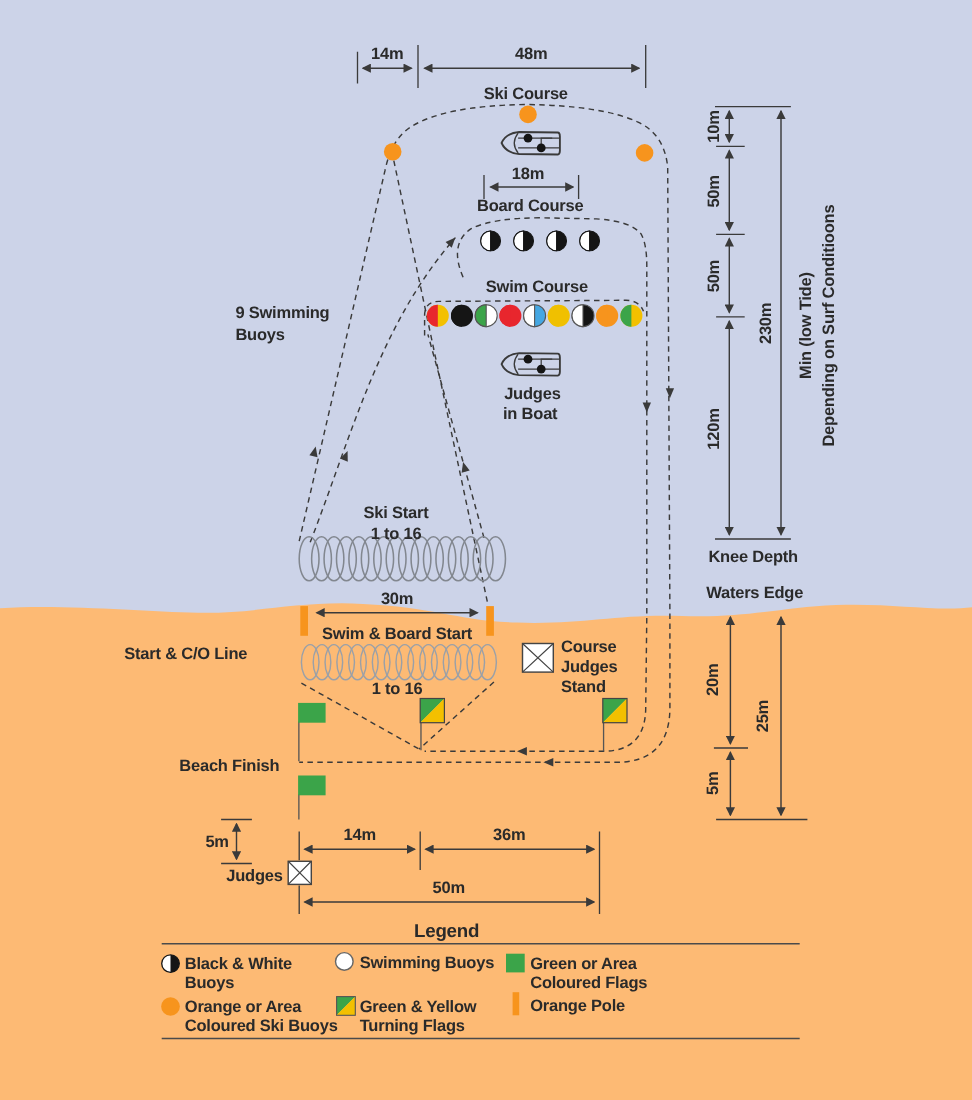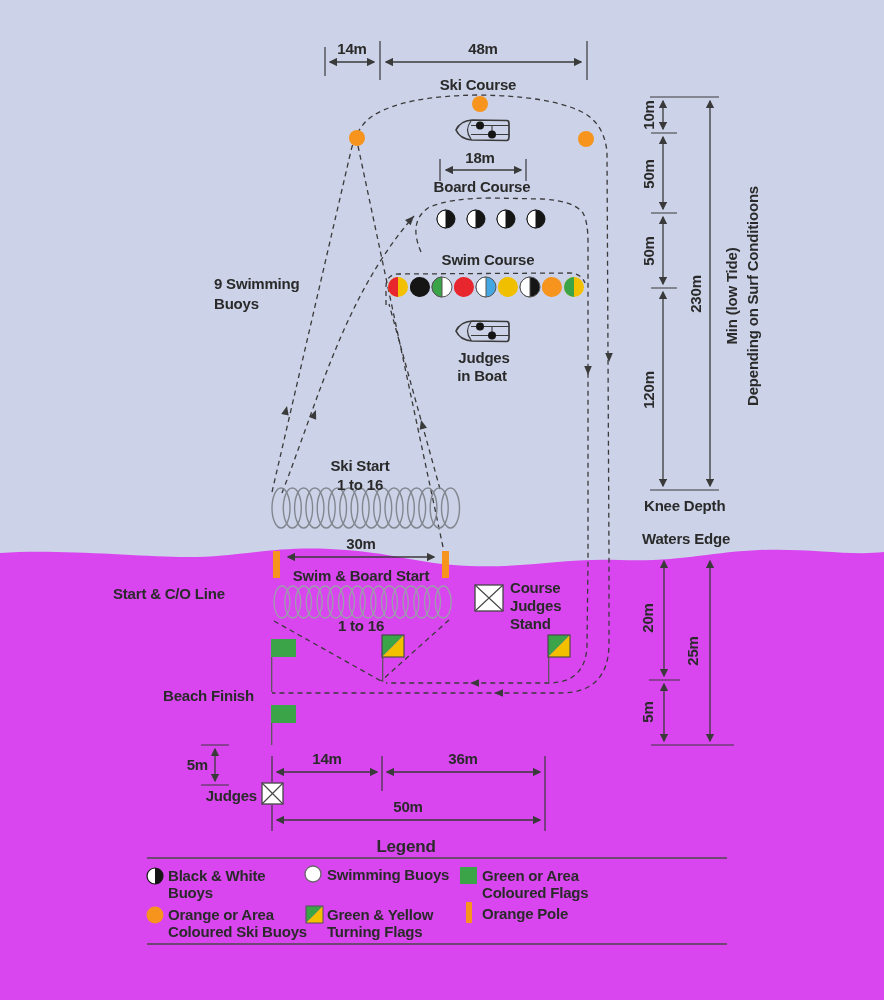--- a/index.html
+++ b/index.html
@@ -1,16 +1,16 @@
 <!DOCTYPE html>
 <html style="--water: #ccd3e8; --sand: #ffffff; --orange: #f7941d; --green: #3ba449; --yellow: #f3c000; --red: #e8262d; --blue: #45a7e2; --black: #151515; --white: #ffffff; --line: #3a3a3a; --text: #2a2a2a;"><head>
 <meta charset="utf-8">
 <style>
   html,body{margin:0;padding:0;background:#ffffff;}
-  .stage{position:relative;width:884px;height:1000px;background:#d946ef;overflow:hidden;}
+  .stage{position:relative;width:884px;height:1000px;background:#fdba74;overflow:hidden;}
   svg{display:block;}
   .t{font-family:"Liberation Sans",sans-serif;font-size:15px;font-weight:600;fill:var(--text);letter-spacing:-0.2px;}
   .tc{text-anchor:middle;}
   .te{text-anchor:end;}
   .big{font-size:17px;}
   .dim{stroke:var(--line);stroke-width:1.3;}
   .tick{stroke:var(--line);stroke-width:1.2;}
   .dash{fill:none;stroke:var(--line);stroke-width:1.3;stroke-dasharray:5 4;}
   .thin{stroke:#555555;stroke-width:1.2;}
   .ah{fill:var(--line);}

